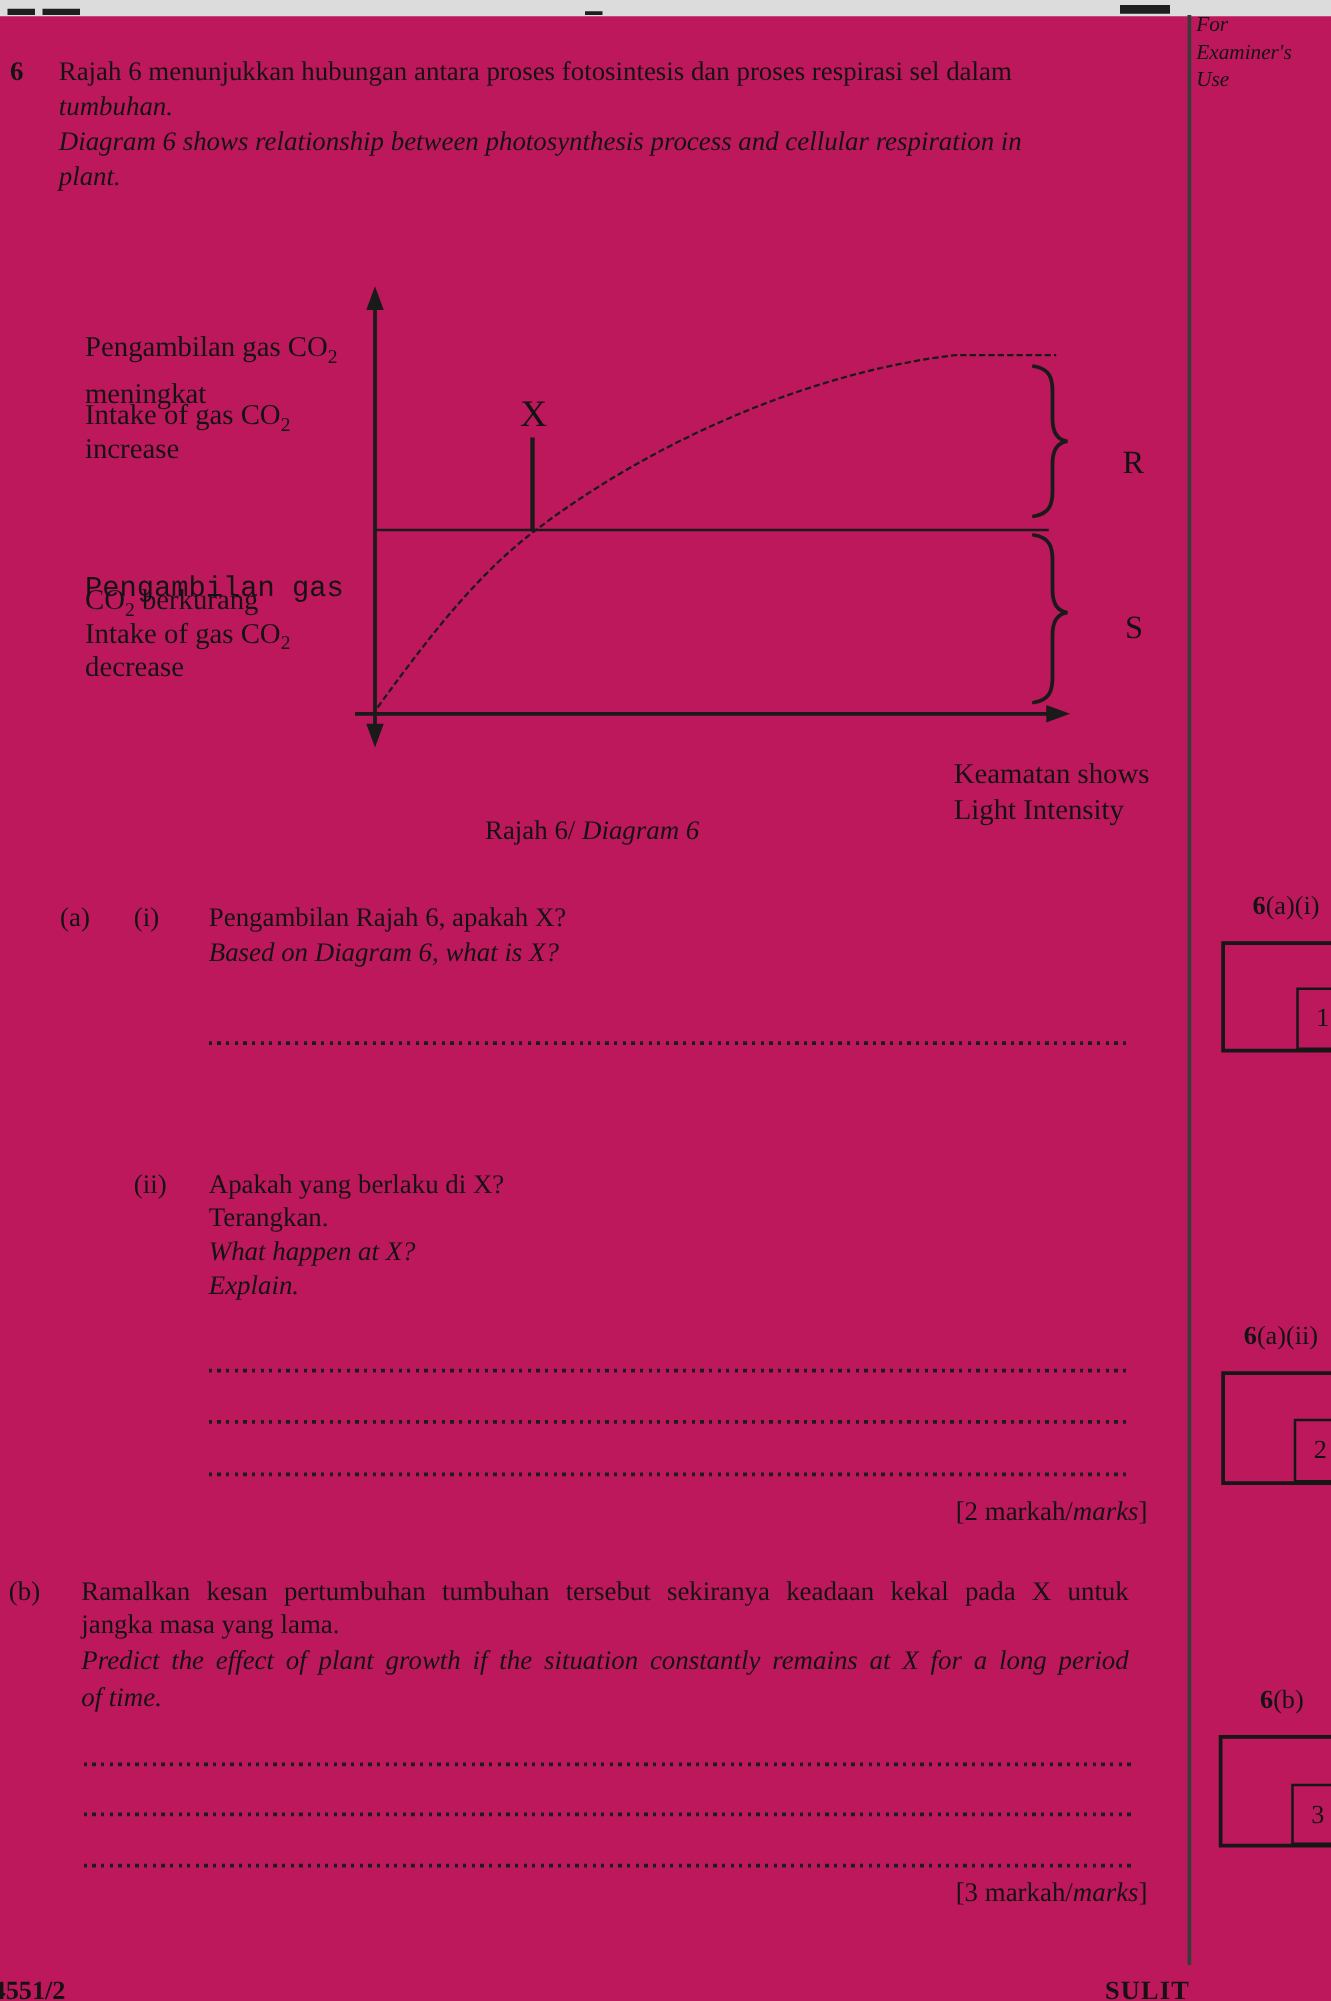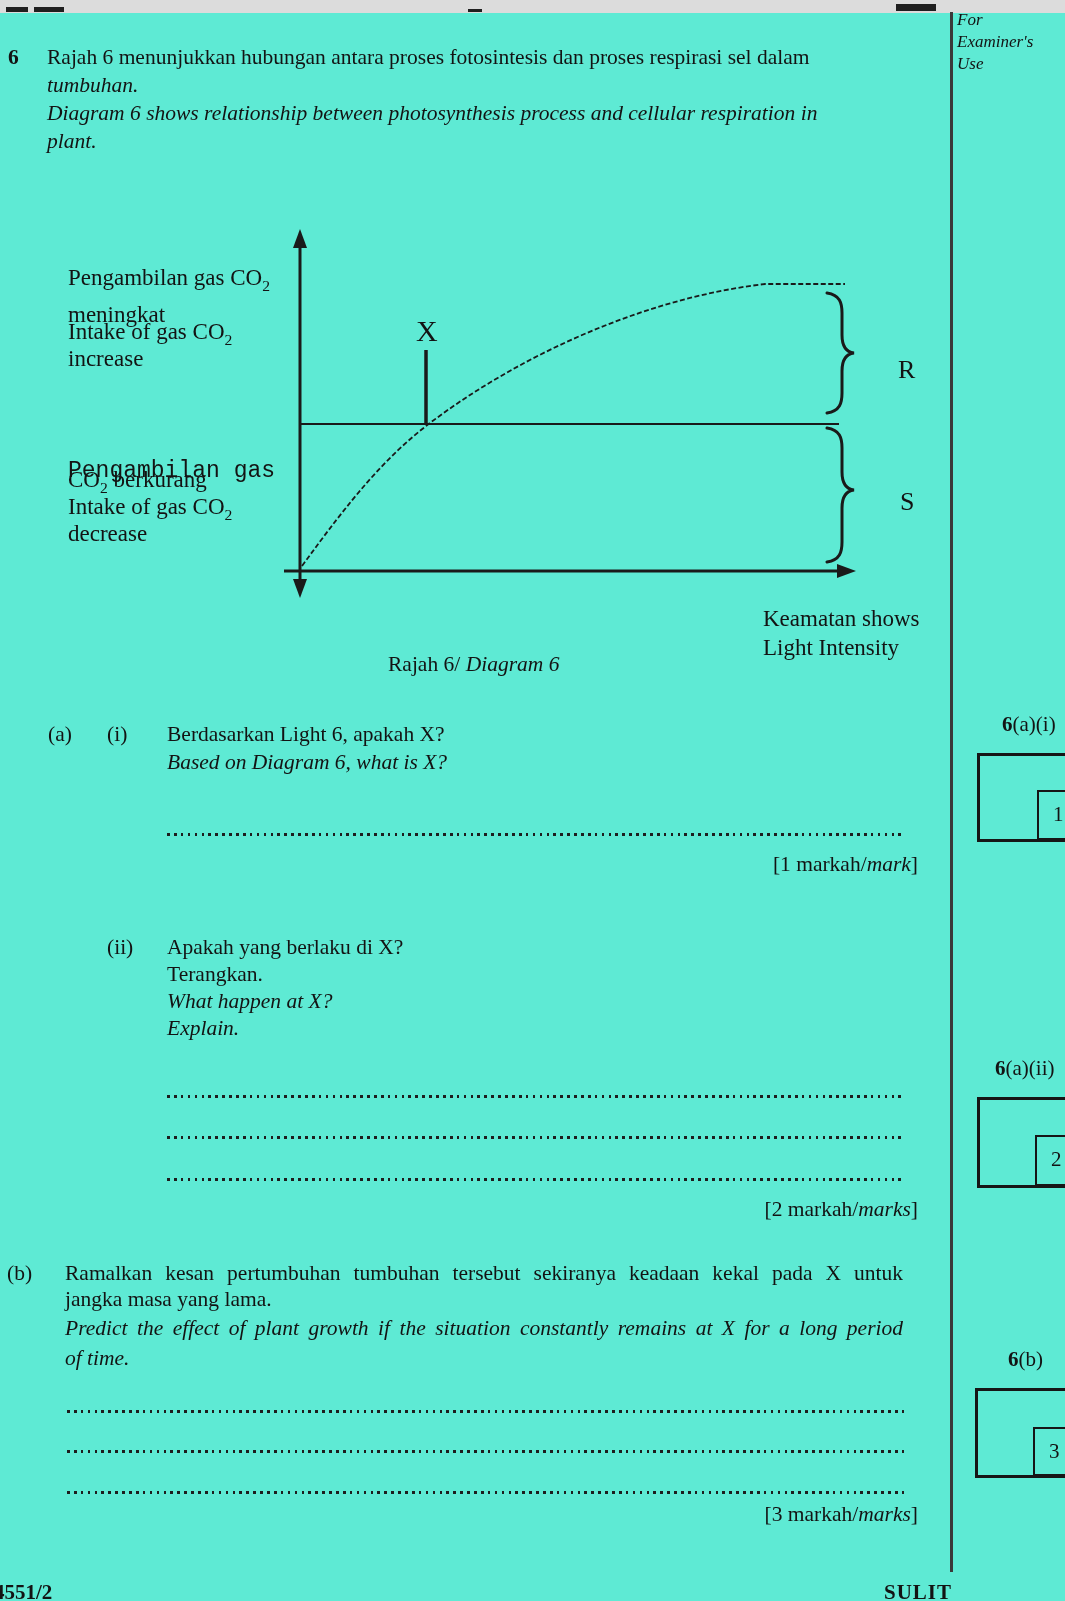--- a/index.html
+++ b/index.html
@@ -1,16 +1,16 @@
 <!DOCTYPE html>
 <html><head>
 <meta charset="utf-8">
 <style>
   html,body{margin:0;padding:0;background:#e8e8e8;}
-  #page{position:relative;width:1065px;height:1601px;background:#5eead4;overflow:hidden;
+  #page{position:relative;width:1065px;height:1601px;background:#be185d;overflow:hidden;
         font-family:"Liberation Serif", serif;color:#131313;}
   .t{position:absolute;white-space:nowrap;font:21.5px/28px "Liberation Serif", serif;color:#131313;}
   .it{font-style:italic;}
   .b{font-weight:bold;}
   .dlabel{font:23px/27px "Liberation Serif", serif;}
   .just{white-space:normal;width:838px;text-align:justify;text-align-last:justify;}
   .dots{position:absolute;height:3px;
         background:repeating-linear-gradient(to right,#1d1d1d 0 2.6px,transparent 2.6px 6.9px);}
   .marks{position:absolute;left:600px;width:318px;text-align:right;
          font:21.5px/26px "Liberation Serif", serif;white-space:nowrap;}
@@ -81,24 +81,23 @@
   <div class="t dlabel" style="left:68px;top:466px;"><span>CO</span><sub>2</sub><span> berkurang</span></div>
   <div class="t dlabel it" style="left:68px;top:493px;"><span>Intake of gas CO</span><sub>2</sub></div>
   <div class="t dlabel it" style="left:68px;top:520px;">decrease</div>
 
   <div class="t dlabel" style="left:763px;top:605px;">Keamatan shows</div>
   <div class="t dlabel it" style="left:763px;top:634px;">Light Intensity</div>
   <div class="t" style="left:388px;top:650px;"><span>Rajah 6/ </span><span class="it">Diagram 6</span></div>
 
   <div class="t" style="left:48px;top:720px;">(a)</div>
   <div class="t" style="left:107px;top:720px;">(i)</div>
-  <div class="t" style="left:167px;top:720px;">Berdasarkan Light 6, apakah X?</div>
+  <div class="t" style="left:167px;top:720px;">Pengambilan Rajah 6, apakah X?</div>
   <div class="t it" style="left:167px;top:748px;">Based on Diagram 6, what is X?</div>
   <div class="dots" style="left:167px;top:833px;width:738px;"></div>
-  <div class="marks" style="top:851px;"><span>[1 markah/</span><span class="it">mark</span><span>]</span></div>
 
   <div class="t" style="left:107px;top:933px;">(ii)</div>
   <div class="t" style="left:167px;top:933px;">Apakah yang berlaku di X?</div>
   <div class="t" style="left:167px;top:960px;">Terangkan.</div>
   <div class="t it" style="left:167px;top:987px;">What happen at X?</div>
   <div class="t it" style="left:167px;top:1014px;">Explain.</div>
   <div class="dots" style="left:167px;top:1095px;width:738px;"></div>
   <div class="dots" style="left:167px;top:1136px;width:738px;"></div>
   <div class="dots" style="left:167px;top:1178px;width:738px;"></div>
   <div class="marks" style="top:1196px;"><span>[2 markah/</span><span class="it">marks</span><span>]</span></div>

